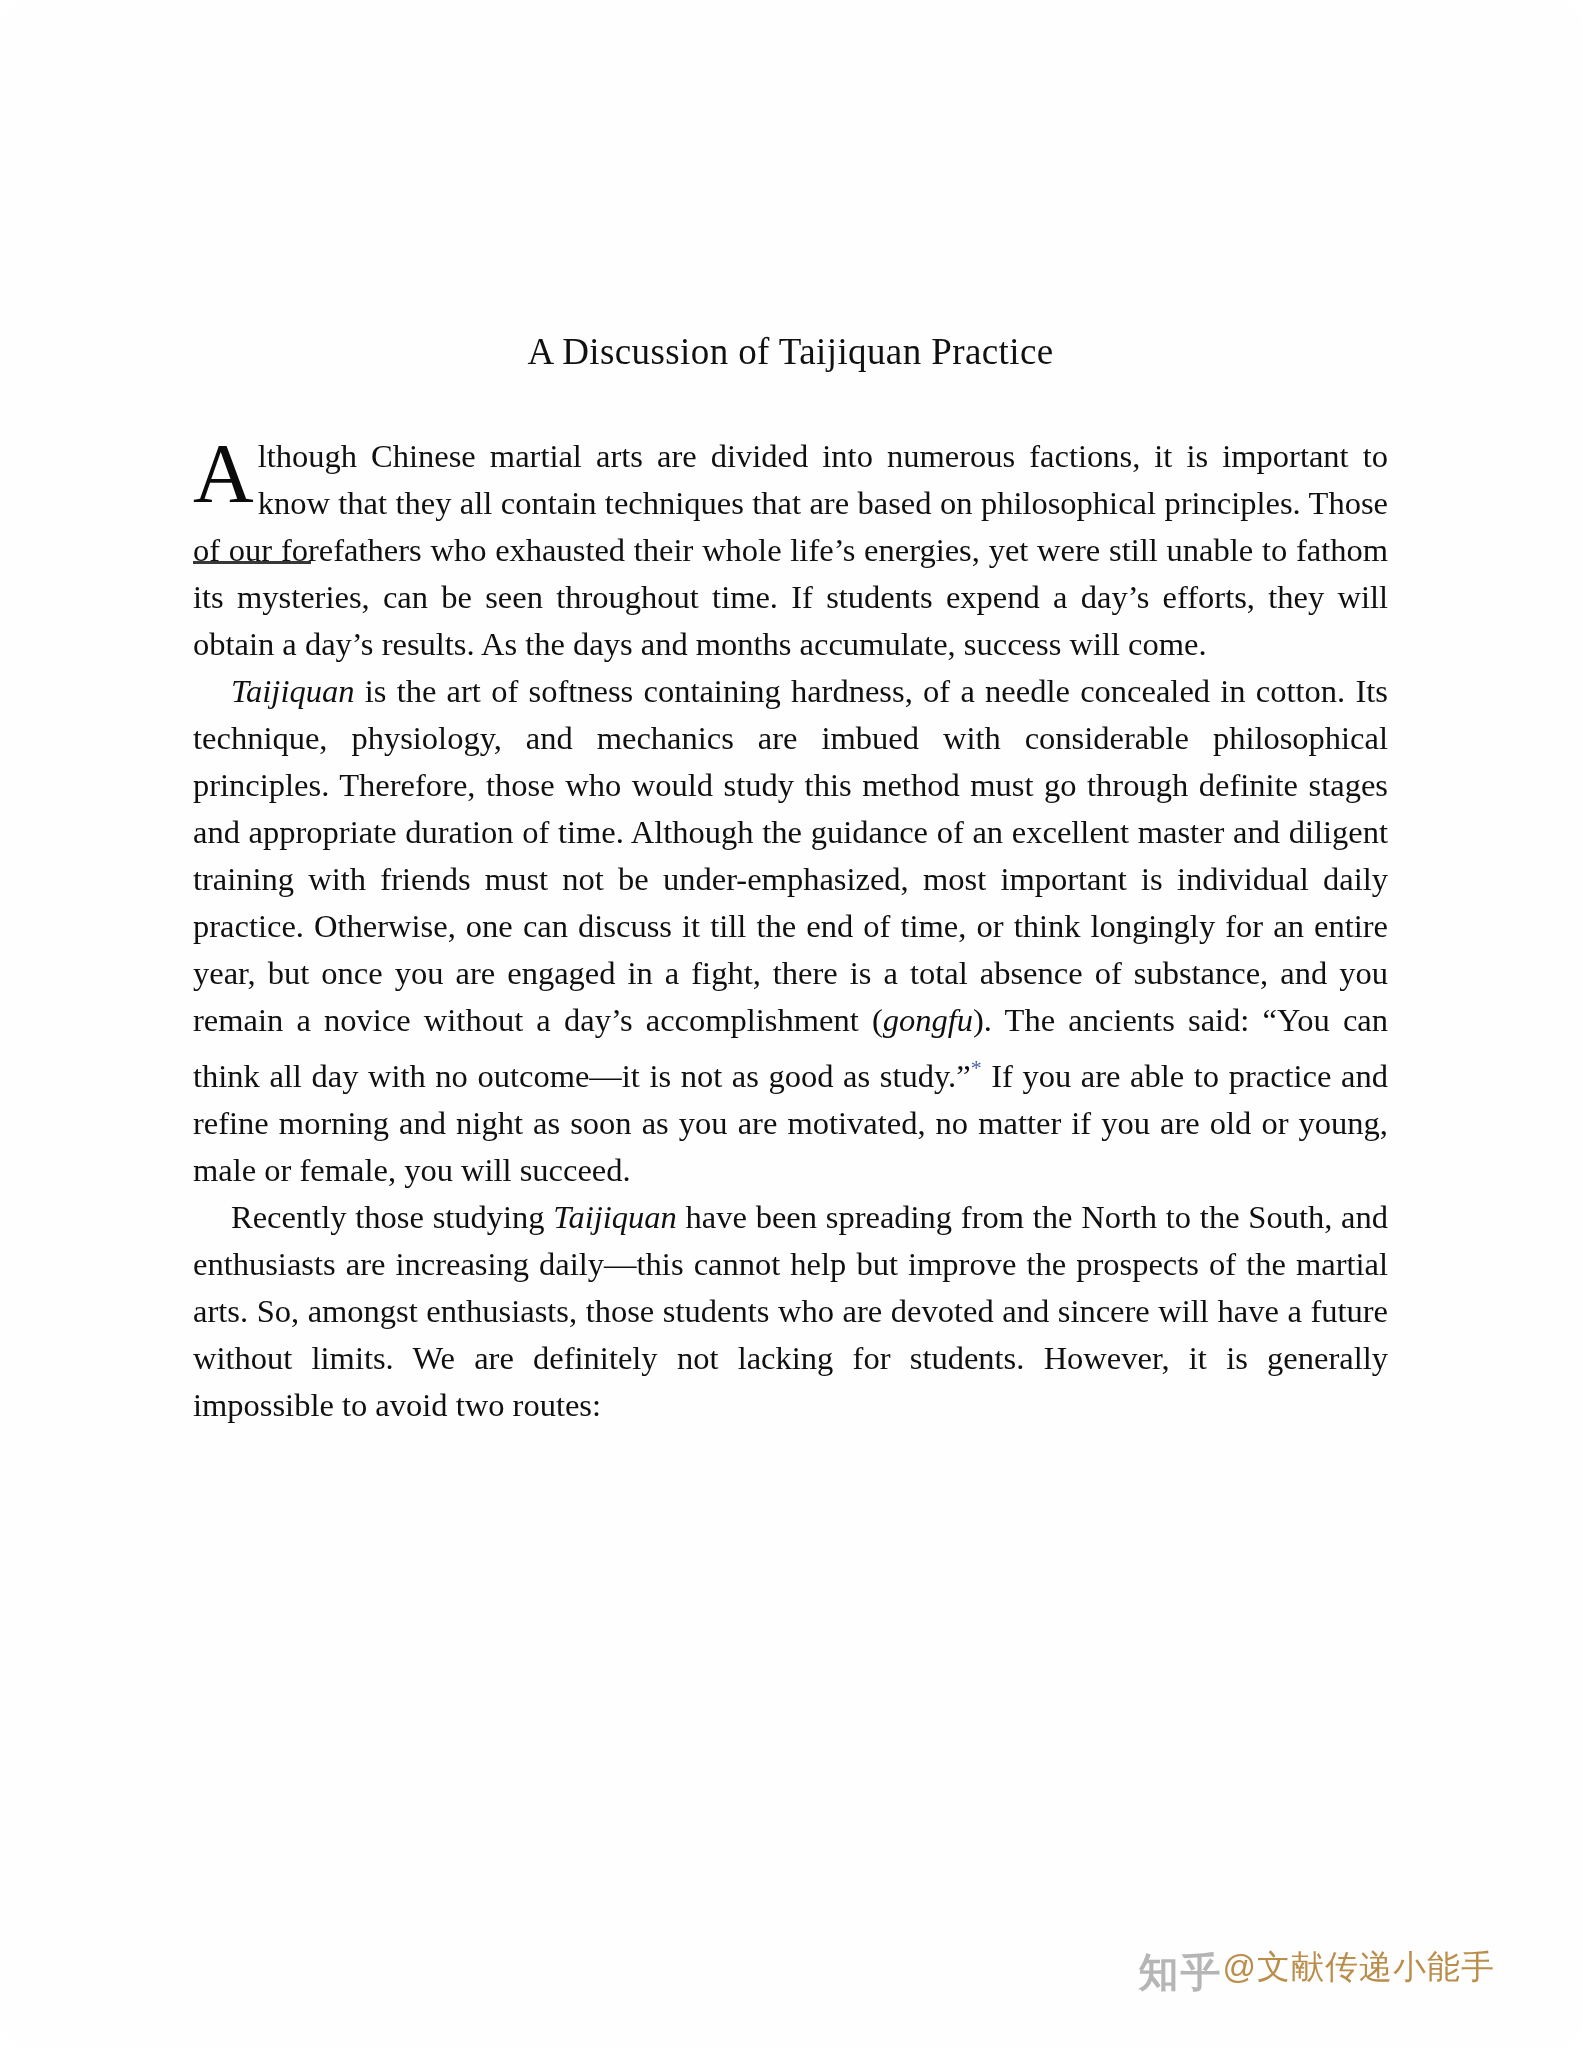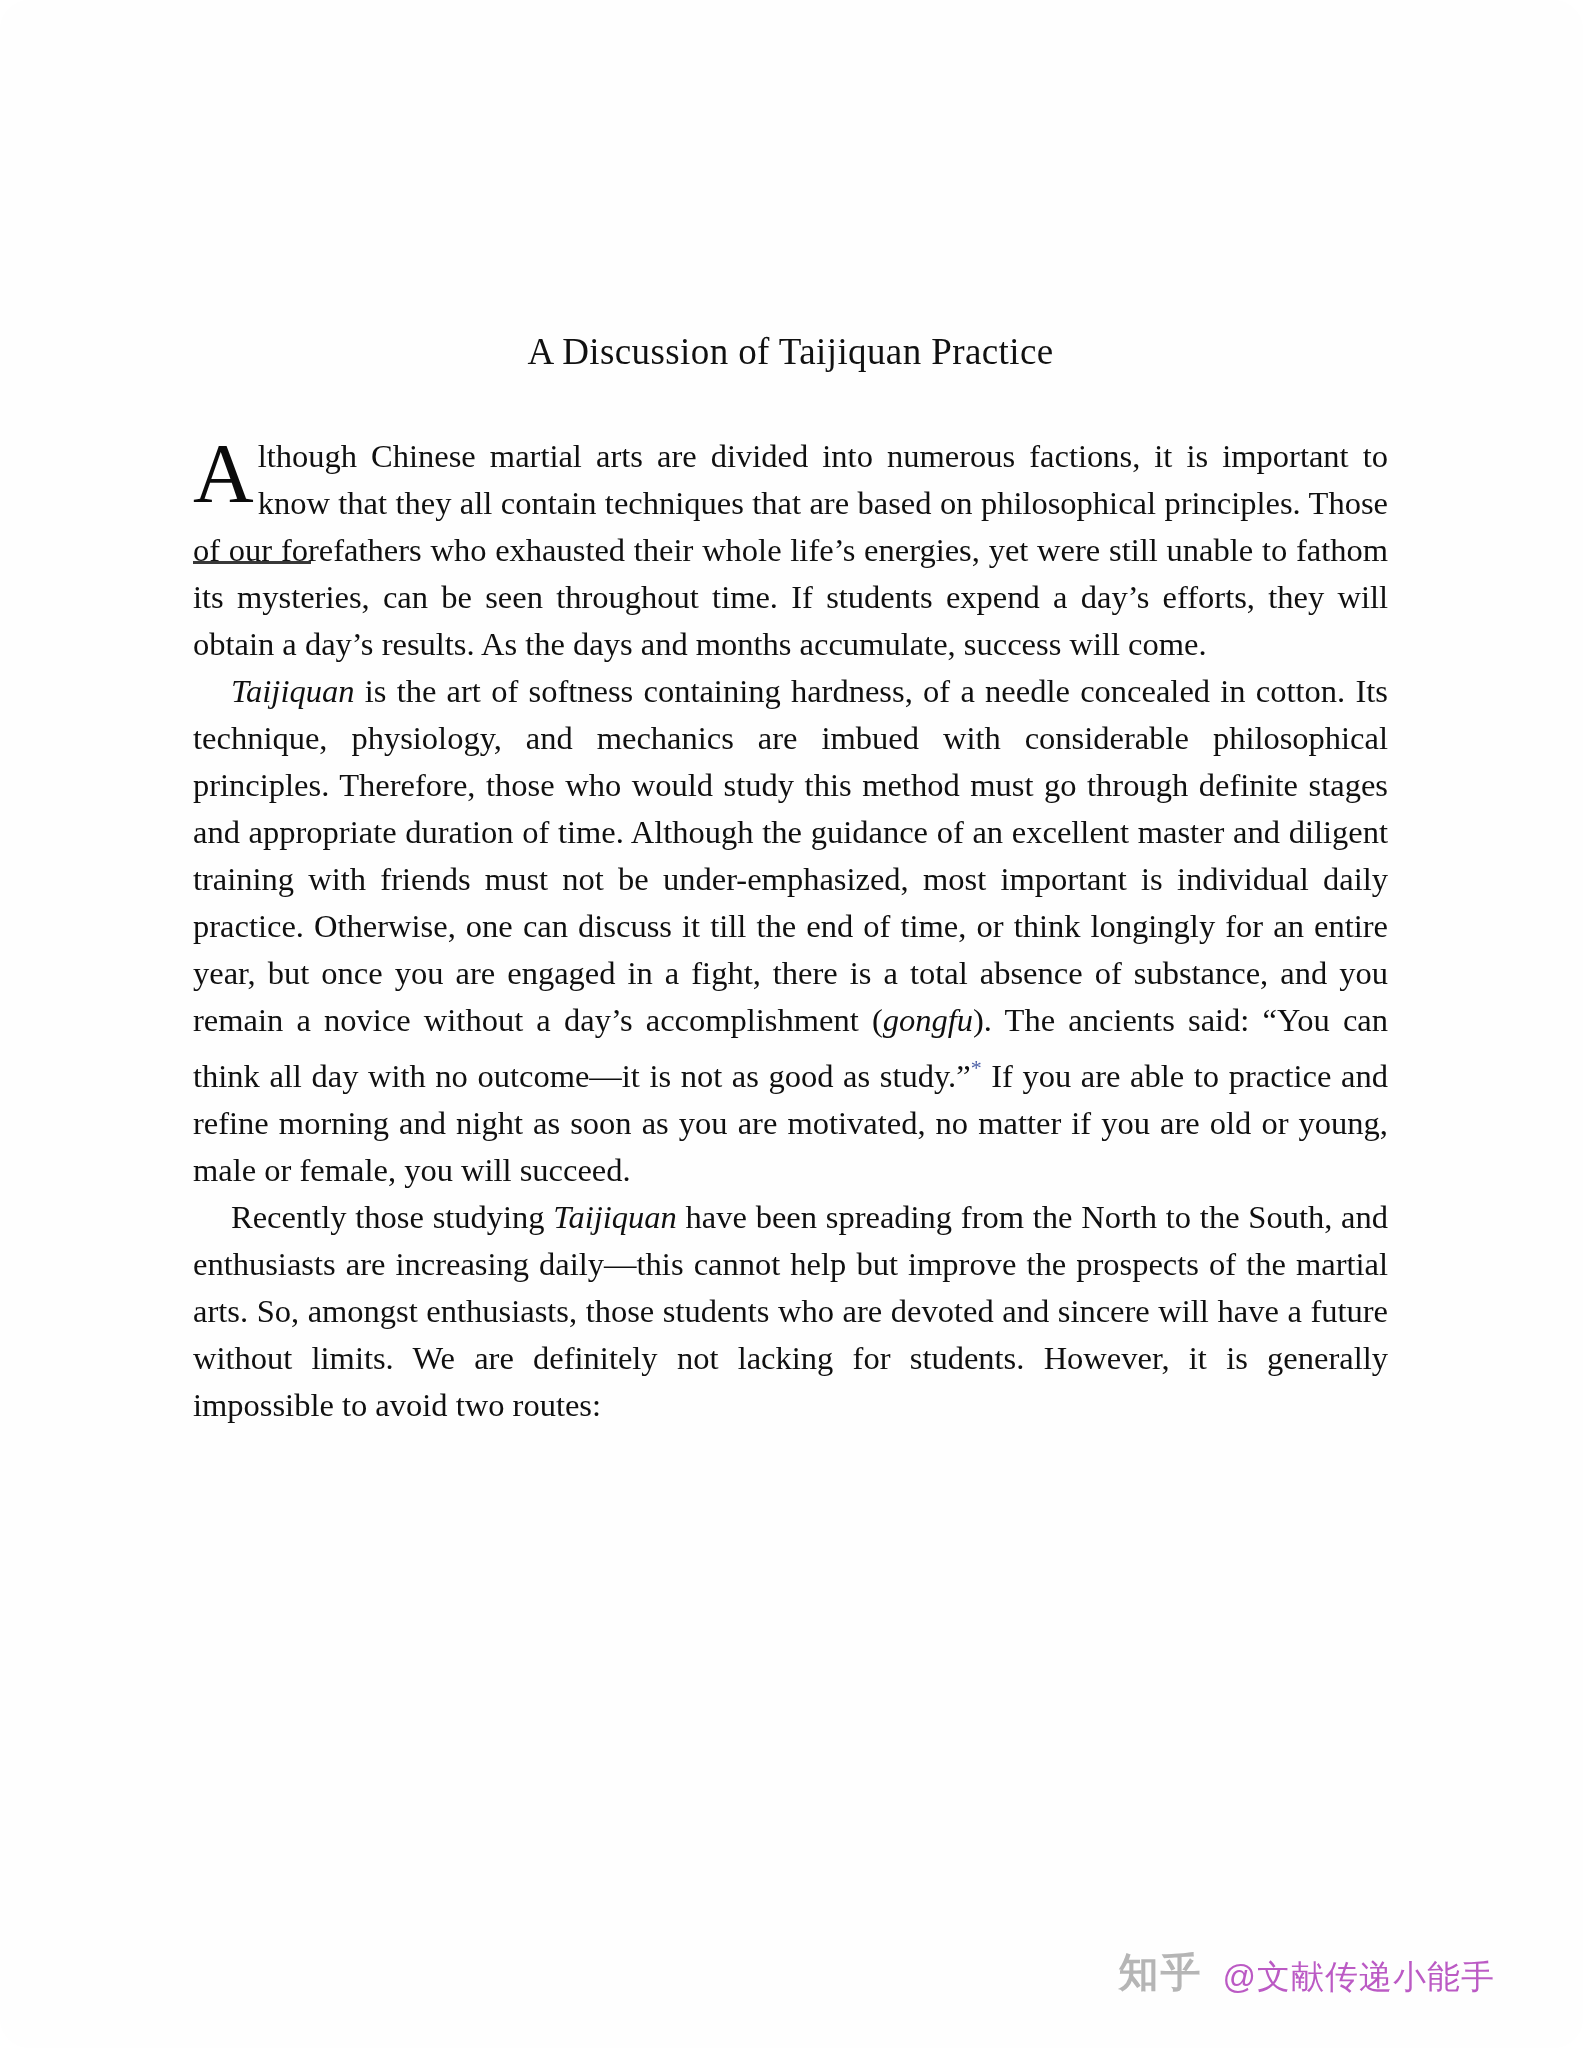--- a/index.html
+++ b/index.html
@@ -69,35 +69,35 @@
   .footnote-mark {
     color: #4b5fa6;
     font-size: 22px;
     vertical-align: super;
   }
   .watermark {
     position: absolute;
     right: 88px;
     bottom: 48px;
     display: flex;
-    align-items: flex-end;
-    gap: 20px;
+    align-items: flex-start;
+    gap: 0;
     opacity: 0.72;
   }
   .wm-logo {
     font-family: "Liberation Serif", "DejaVu Serif", serif;
     font-size: 40px;
     font-weight: 700;
     color: #9a9a9a;
     letter-spacing: 2px;
   }
   .wm-text {
     font-family: "Liberation Sans", "DejaVu Sans", sans-serif;
     font-size: 33px;
-    color: #a21caf;
+    color: #a16207;
     letter-spacing: 1px;
   }
   .strike-over {
     position: absolute;
     left: 0;
     top: 128px;
     width: 118px;
     height: 3px;
     background: #151515;
     opacity: 0.85;

